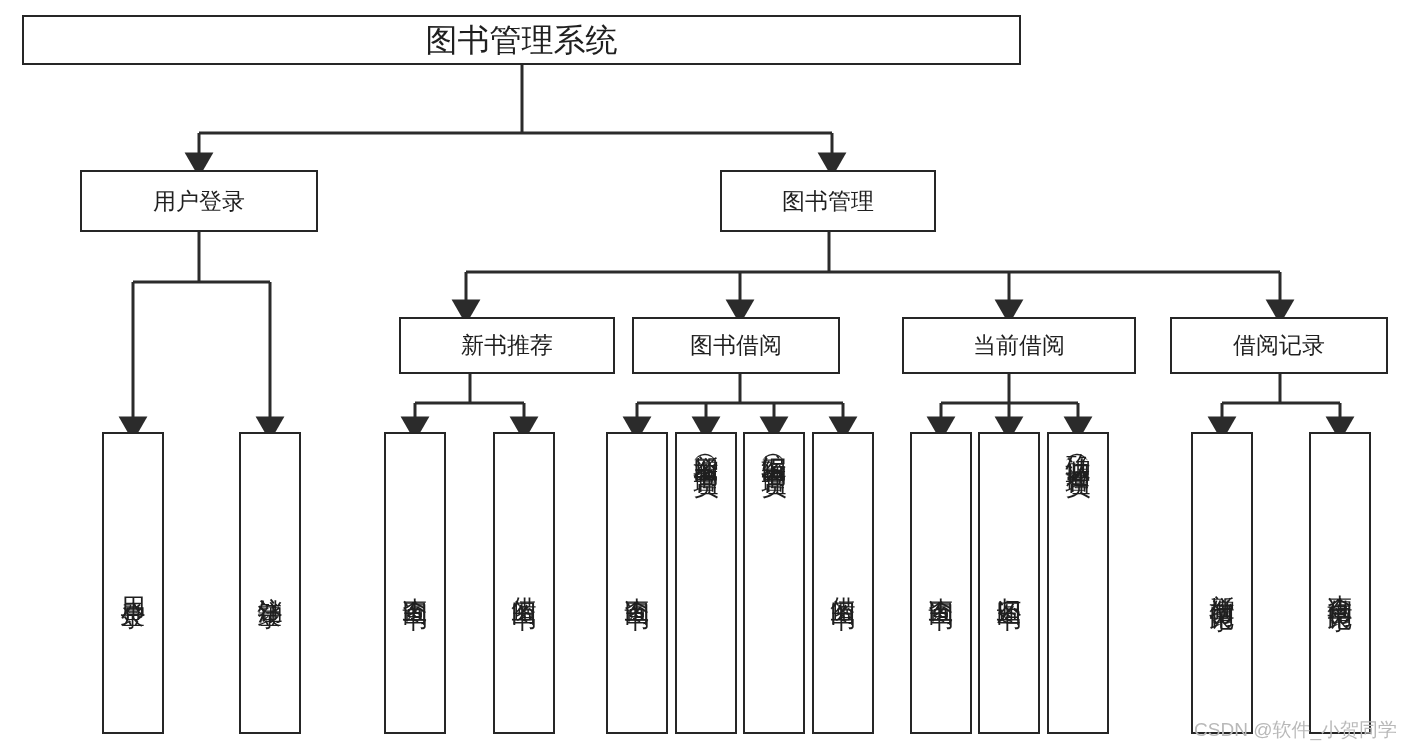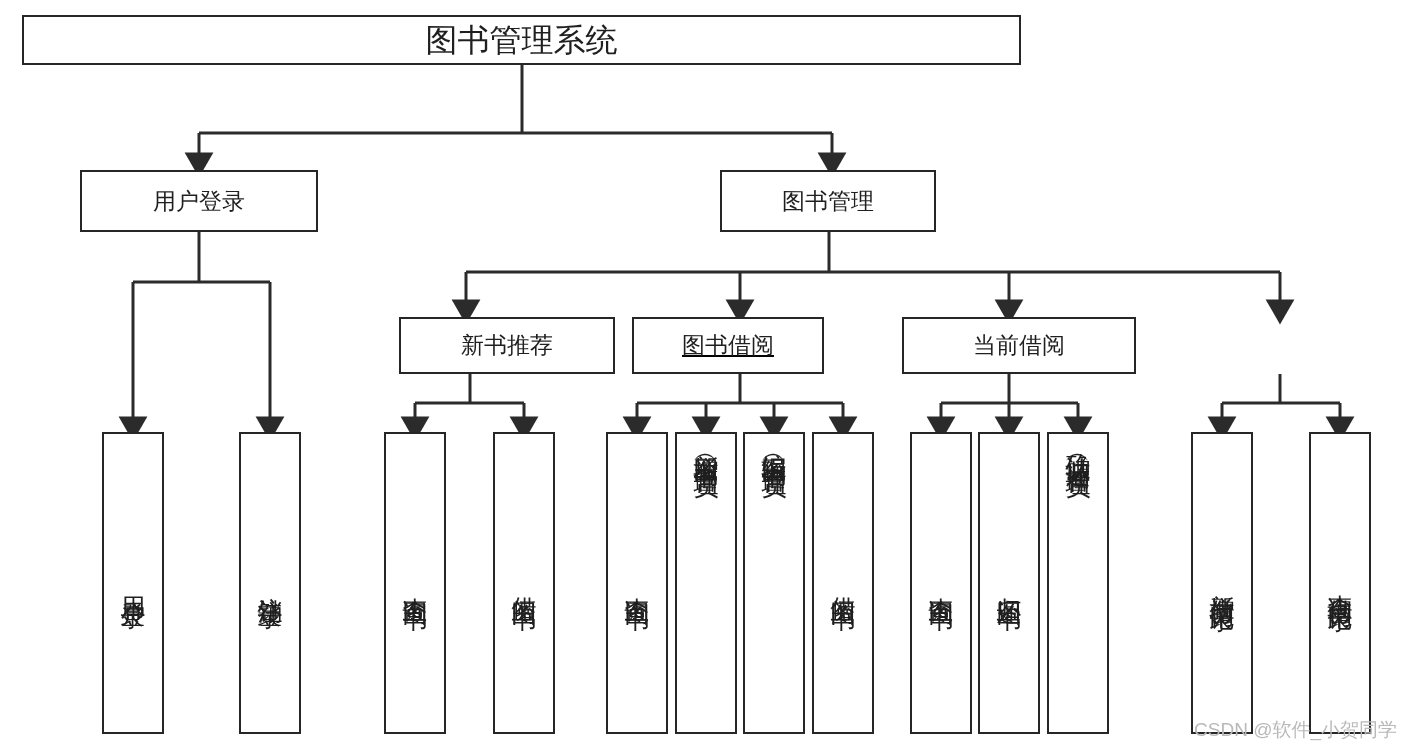--- a/index.html
+++ b/index.html
@@ -146,28 +146,31 @@
   </div>
 
   <div class="node h" style="left:720px; top:170px; width:216px; height:62px;">
     <span class="label">图书管理</span>
   </div>
 
   <div class="node h" style="left:362px; top:317px; width:216px; height:57px;margin-left:37px;">
     <span class="label">新书推荐</span>
   </div>
 
-  <div class="node h" style="left:632px; top:317px; width:192px; height:57px;text-decoration:underline;">
+  <div class="node h" style="left:632px; top:317px; width:208px; height:57px;">
     <span class="label">图书借阅</span>
   </div>
 
   <div class="node h" style="left:902px; top:317px; width:234px; height:57px;">
     <span class="label">当前借阅</span>
   </div>
 
+  <div class="node h" style="left:1170px; top:317px; width:218px; height:57px;">
+    <span class="label">借阅记录</span>
+  </div>
 
   <div class="node v center" style="left:102px; top:432px; width:62px; height:302px;">
     <span class="label">用户登录</span>
   </div>
 
   <div class="node v center" style="left:239px; top:432px; width:62px; height:302px;">
     <span class="label">注销登录</span>
   </div>
 
   <div class="node v center" style="left:384px; top:432px; width:62px; height:302px;">

